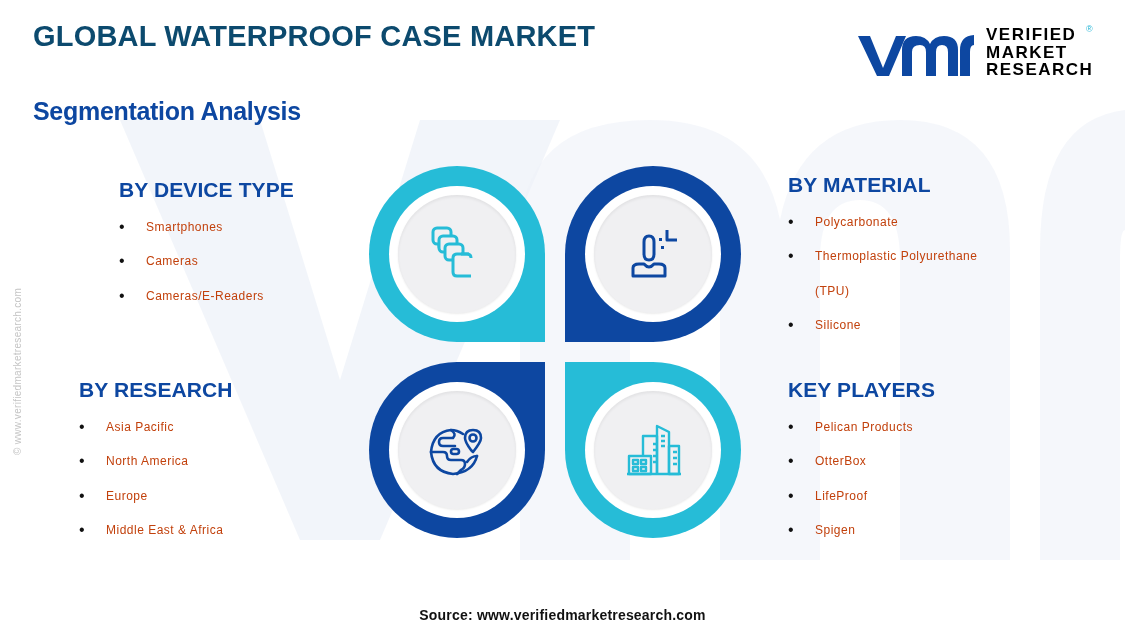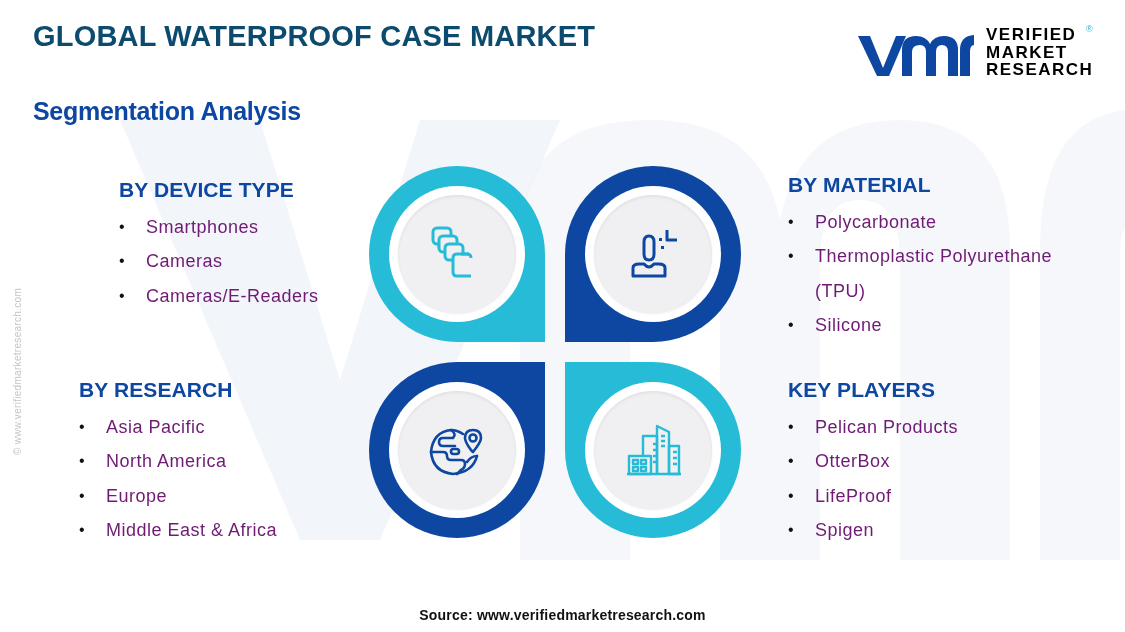--- a/index.html
+++ b/index.html
@@ -27,21 +27,21 @@
     }
     .logo .reg { position: absolute; left: 230px; top: 0px; font-size: 9px; color: #29b6d6; }
 
     .segment { position: absolute; z-index: 2; }
     .segment .heading {
       font-size: 21px; font-weight: bold; color: #0d47a1; letter-spacing: 0.1px; margin-bottom: 8px;
     }
     .segment ul { list-style: none; }
     .segment li {
       position: relative; padding-left: 27px;
-      font-size: 18px; line-height: 34.3px; color: #701a75; letter-spacing: 0.5px;
+      font-size: 12px; line-height: 34.3px; color: #c2410c; letter-spacing: 0.5px;
     }
     .segment li::before {
       content: "\2022"; position: absolute; left: 0; top: 0; font-size: 16px; color: #111111;
     }
     .segment li .cont { display: block; }
 
     .seg-device { left: 79px; top: 178px; margin-left: 40px; }
     .seg-material { left: 788px; top: 173px; width: 320px; }
     .seg-geo { left: 79px; top: 378px; }
     .seg-players { left: 788px; top: 378px; }

